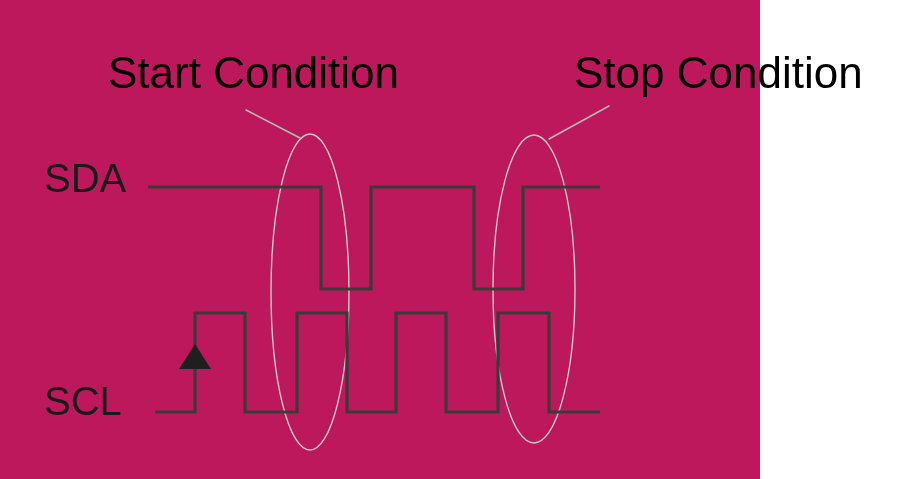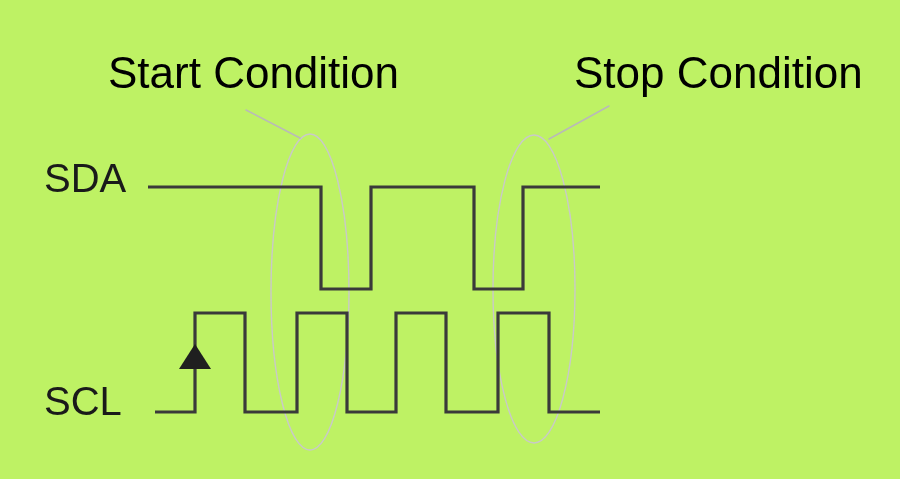--- a/index.html
+++ b/index.html
@@ -8,23 +8,23 @@
     background: #ffffff;
   }
   body {
     width: 900px;
     height: 479px;
     font-family: "Liberation Sans", sans-serif;
     overflow: hidden;
   }
   #diagram-root {
     position: relative;
-    width: 900px;
+    width: 760px;
     height: 479px;
-    background: #bef264;
+    background: #be185d;
     text-align: right;
   }
   svg.diagram-canvas {
     display: block;
     width: 900px;
     height: 479px;
   }
   text.annotation-label {
     font-family: "Liberation Sans", sans-serif;
     font-size: 44px;

